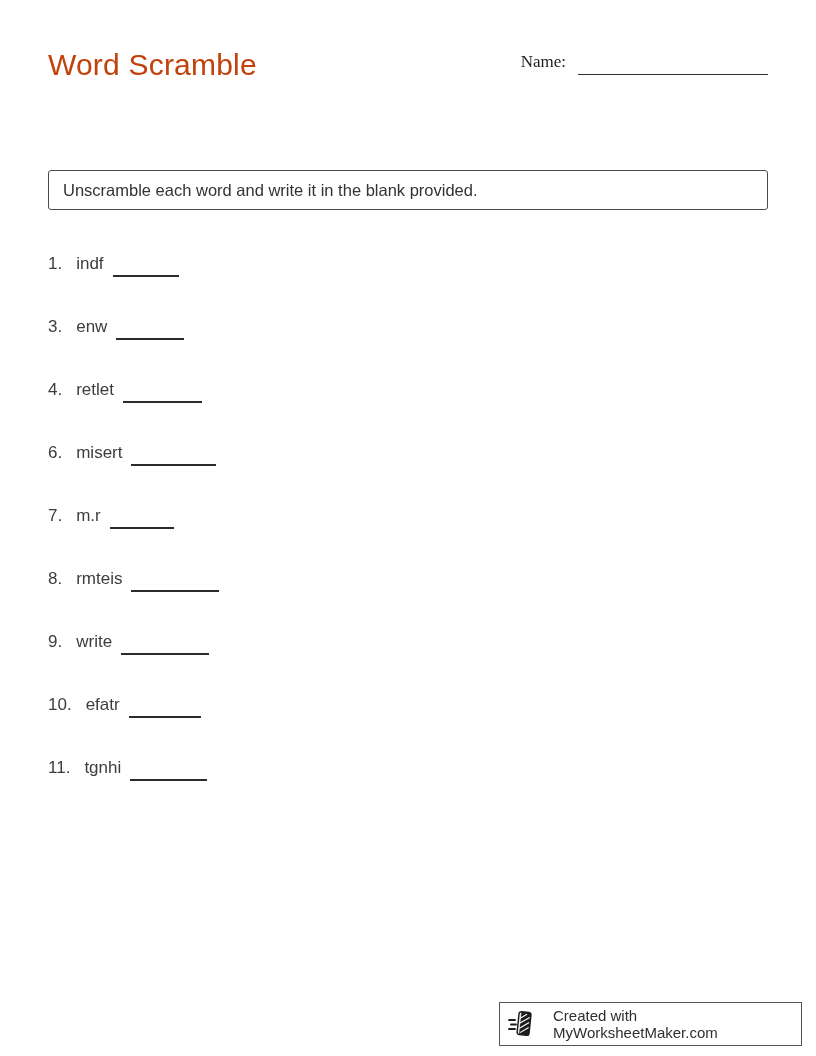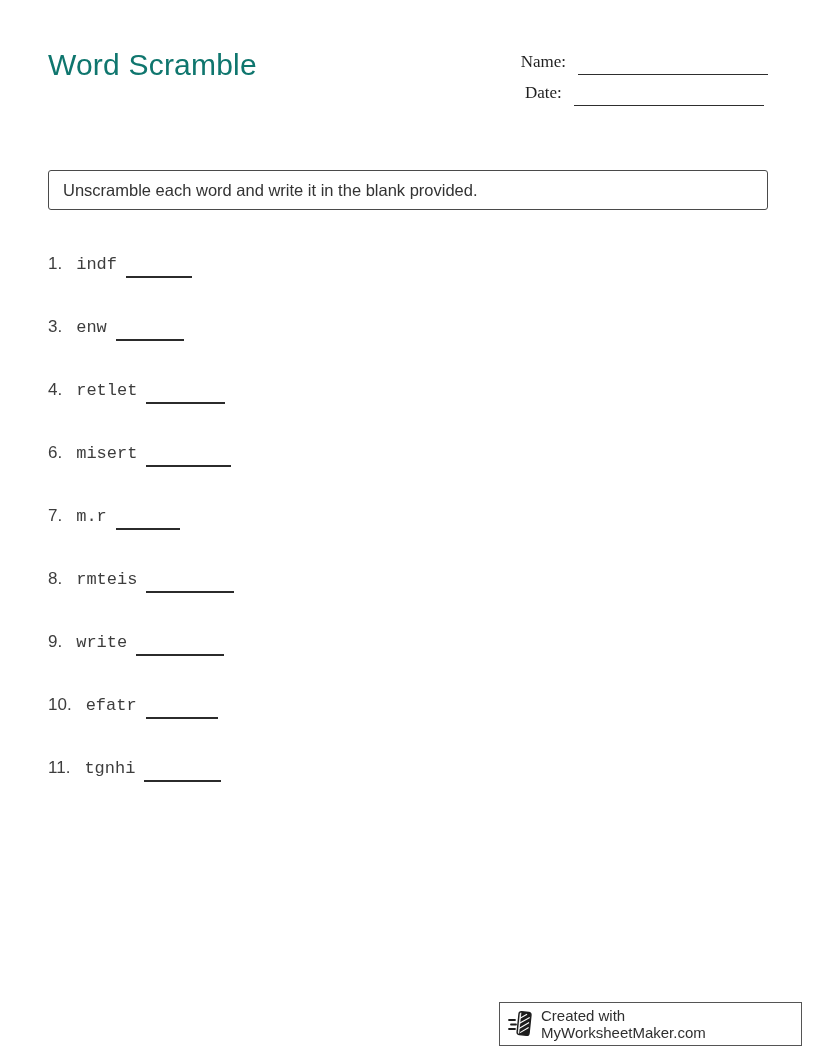--- a/index.html
+++ b/index.html
@@ -19,21 +19,21 @@
 
   
   .page-title {
     position: absolute;
     left: 48px;
     top: 48px;
     margin: 0;
     font-size: 30px;
     font-weight: 400;
     letter-spacing: 0.2px;
-    color: #0f766e;
+    color: #c2410c;
   }
   .namedate {
     position: absolute;
     top: 50px;
     right: 48px;
     font-family: "Liberation Serif", "DejaVu Serif", serif;
     font-size: 17px;
     color: #1f1f1f;
   }
   .nd-row {
@@ -89,21 +89,20 @@
     font-size: 17px;
     color: #3d3d3d;
     white-space: nowrap;
   }
   .num {
     display: inline-block;
     margin-right: 14px;
   }
   .word {
     display: inline-block;
-    font-family: Liberation Mono, monospace;
   }
   .blank {
     display: inline-block;
     margin-left: 9px;
     height: 25px;
     border-bottom: 2px solid #2b2b2b;
     vertical-align: bottom;
   }
 
   
@@ -114,41 +113,38 @@
     width: 303px;
     height: 44px;
     box-sizing: border-box;
     border: 1px solid #555555;
     background: #ffffff;
     display: flex;
     align-items: center;
     padding: 0 10px 0 8px;
     font-size: 15px;
     color: #2f2f2f;
+    gap: 12px;
   }
   .logo {
     display: inline-flex;
     align-items: center;
     margin-right: 7px;
   }
 </style>
 </head>
 <body>
 
 <div class="sheet">
 
   <h1 class="page-title">Word Scramble</h1>
 
   <div class="namedate">
     <div class="nd-row">
       <span class="nd-label">Name:</span>
-      <span class="nd-line"></span>
-    </div>
-    <div class="nd-row">
-      <span class="nd-label">Date:</span>
       <span class="nd-line"></span>
     </div>
   </div>
 
   <div class="instructions">
     <span>Unscramble each word and write it in the blank provided.</span>
   </div>
 
   <ol class="word-list" id="word-list">
   <li class="word-row">

